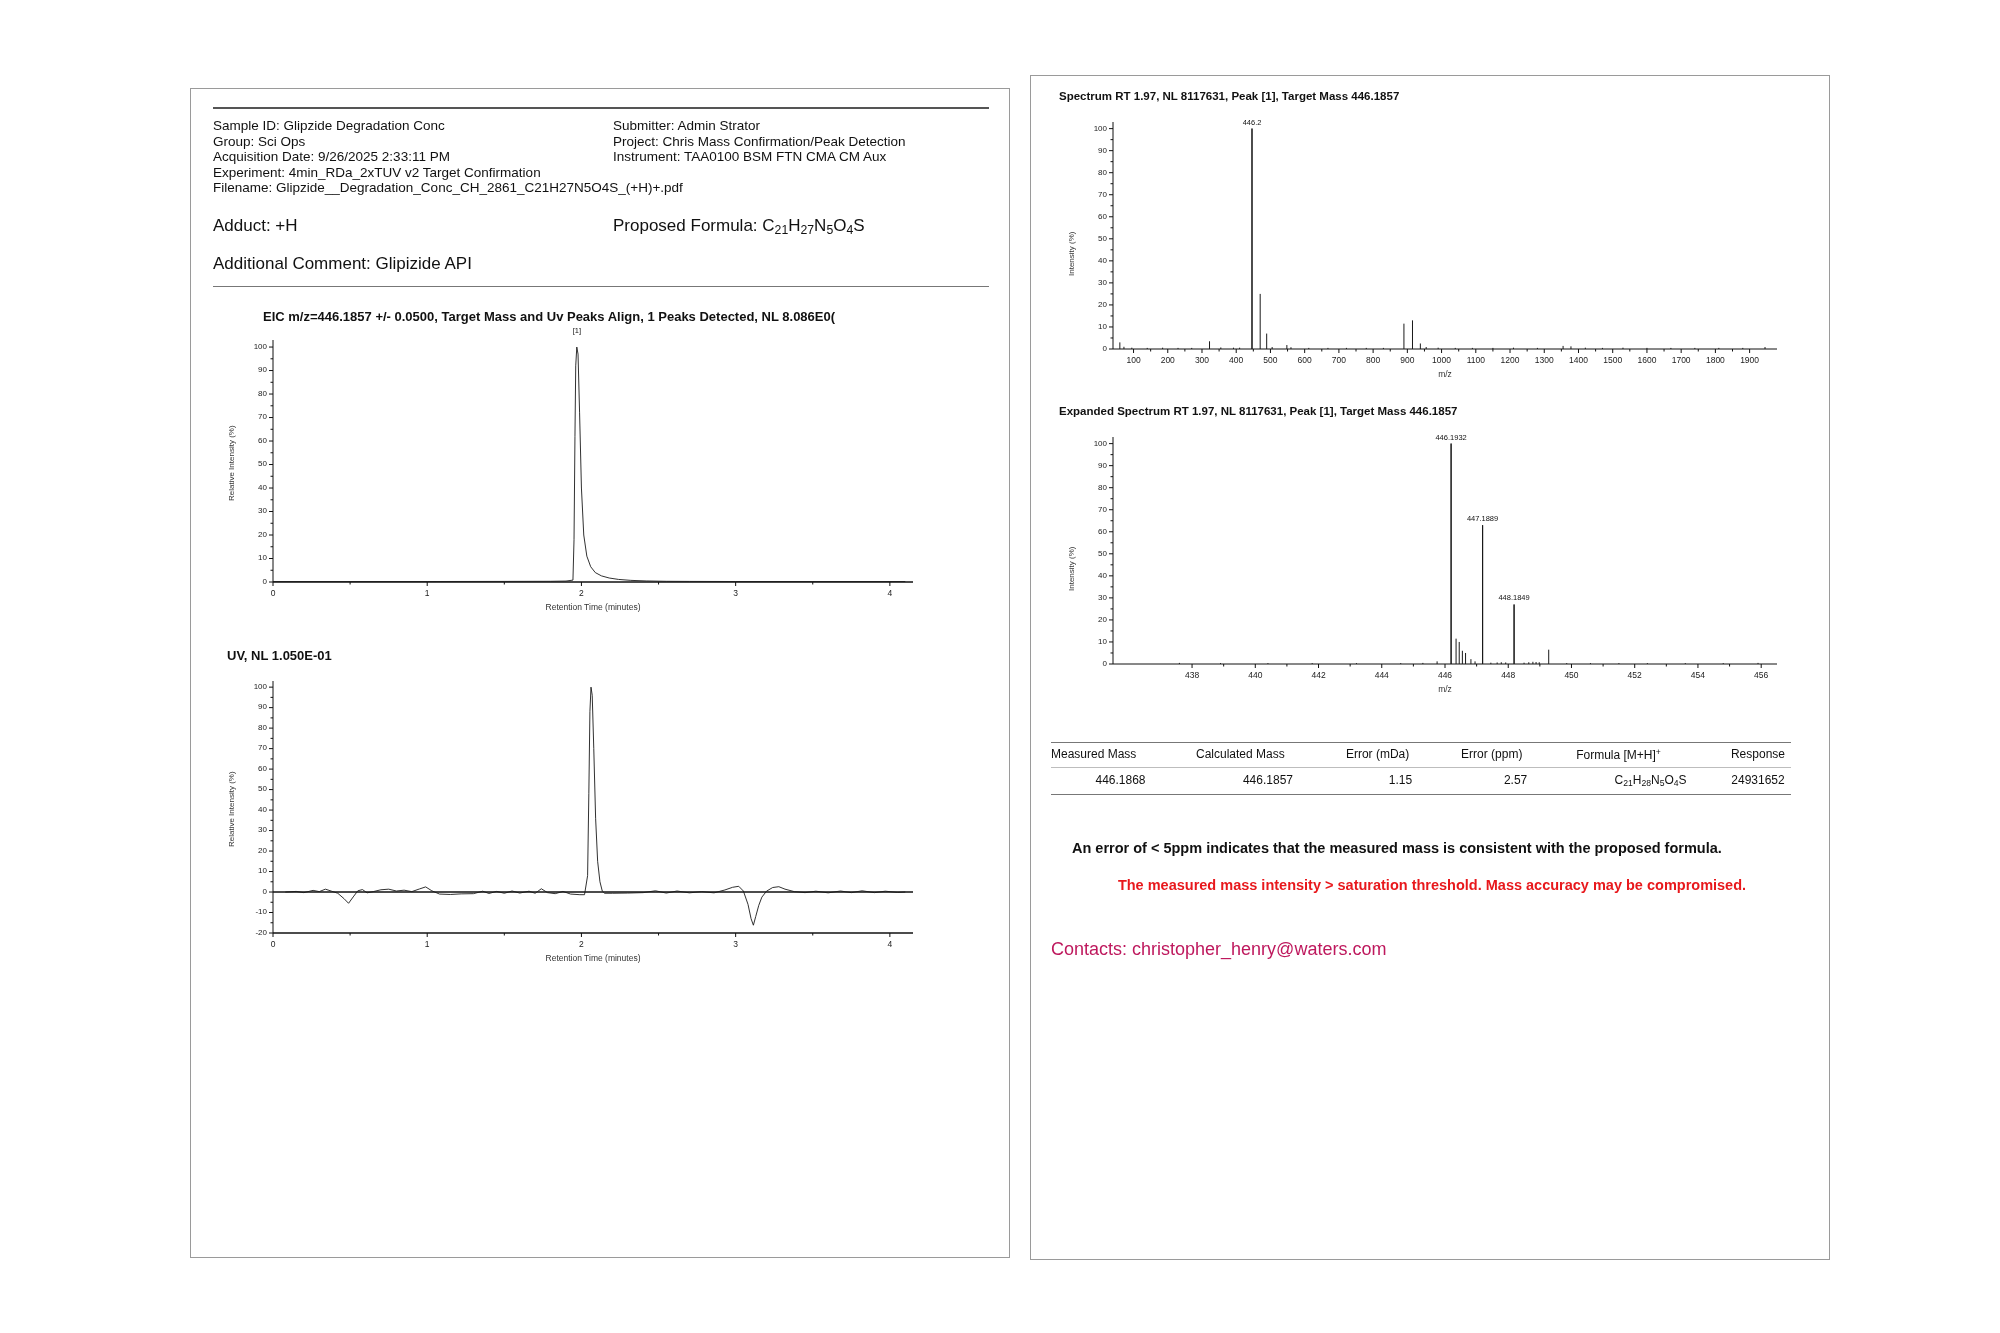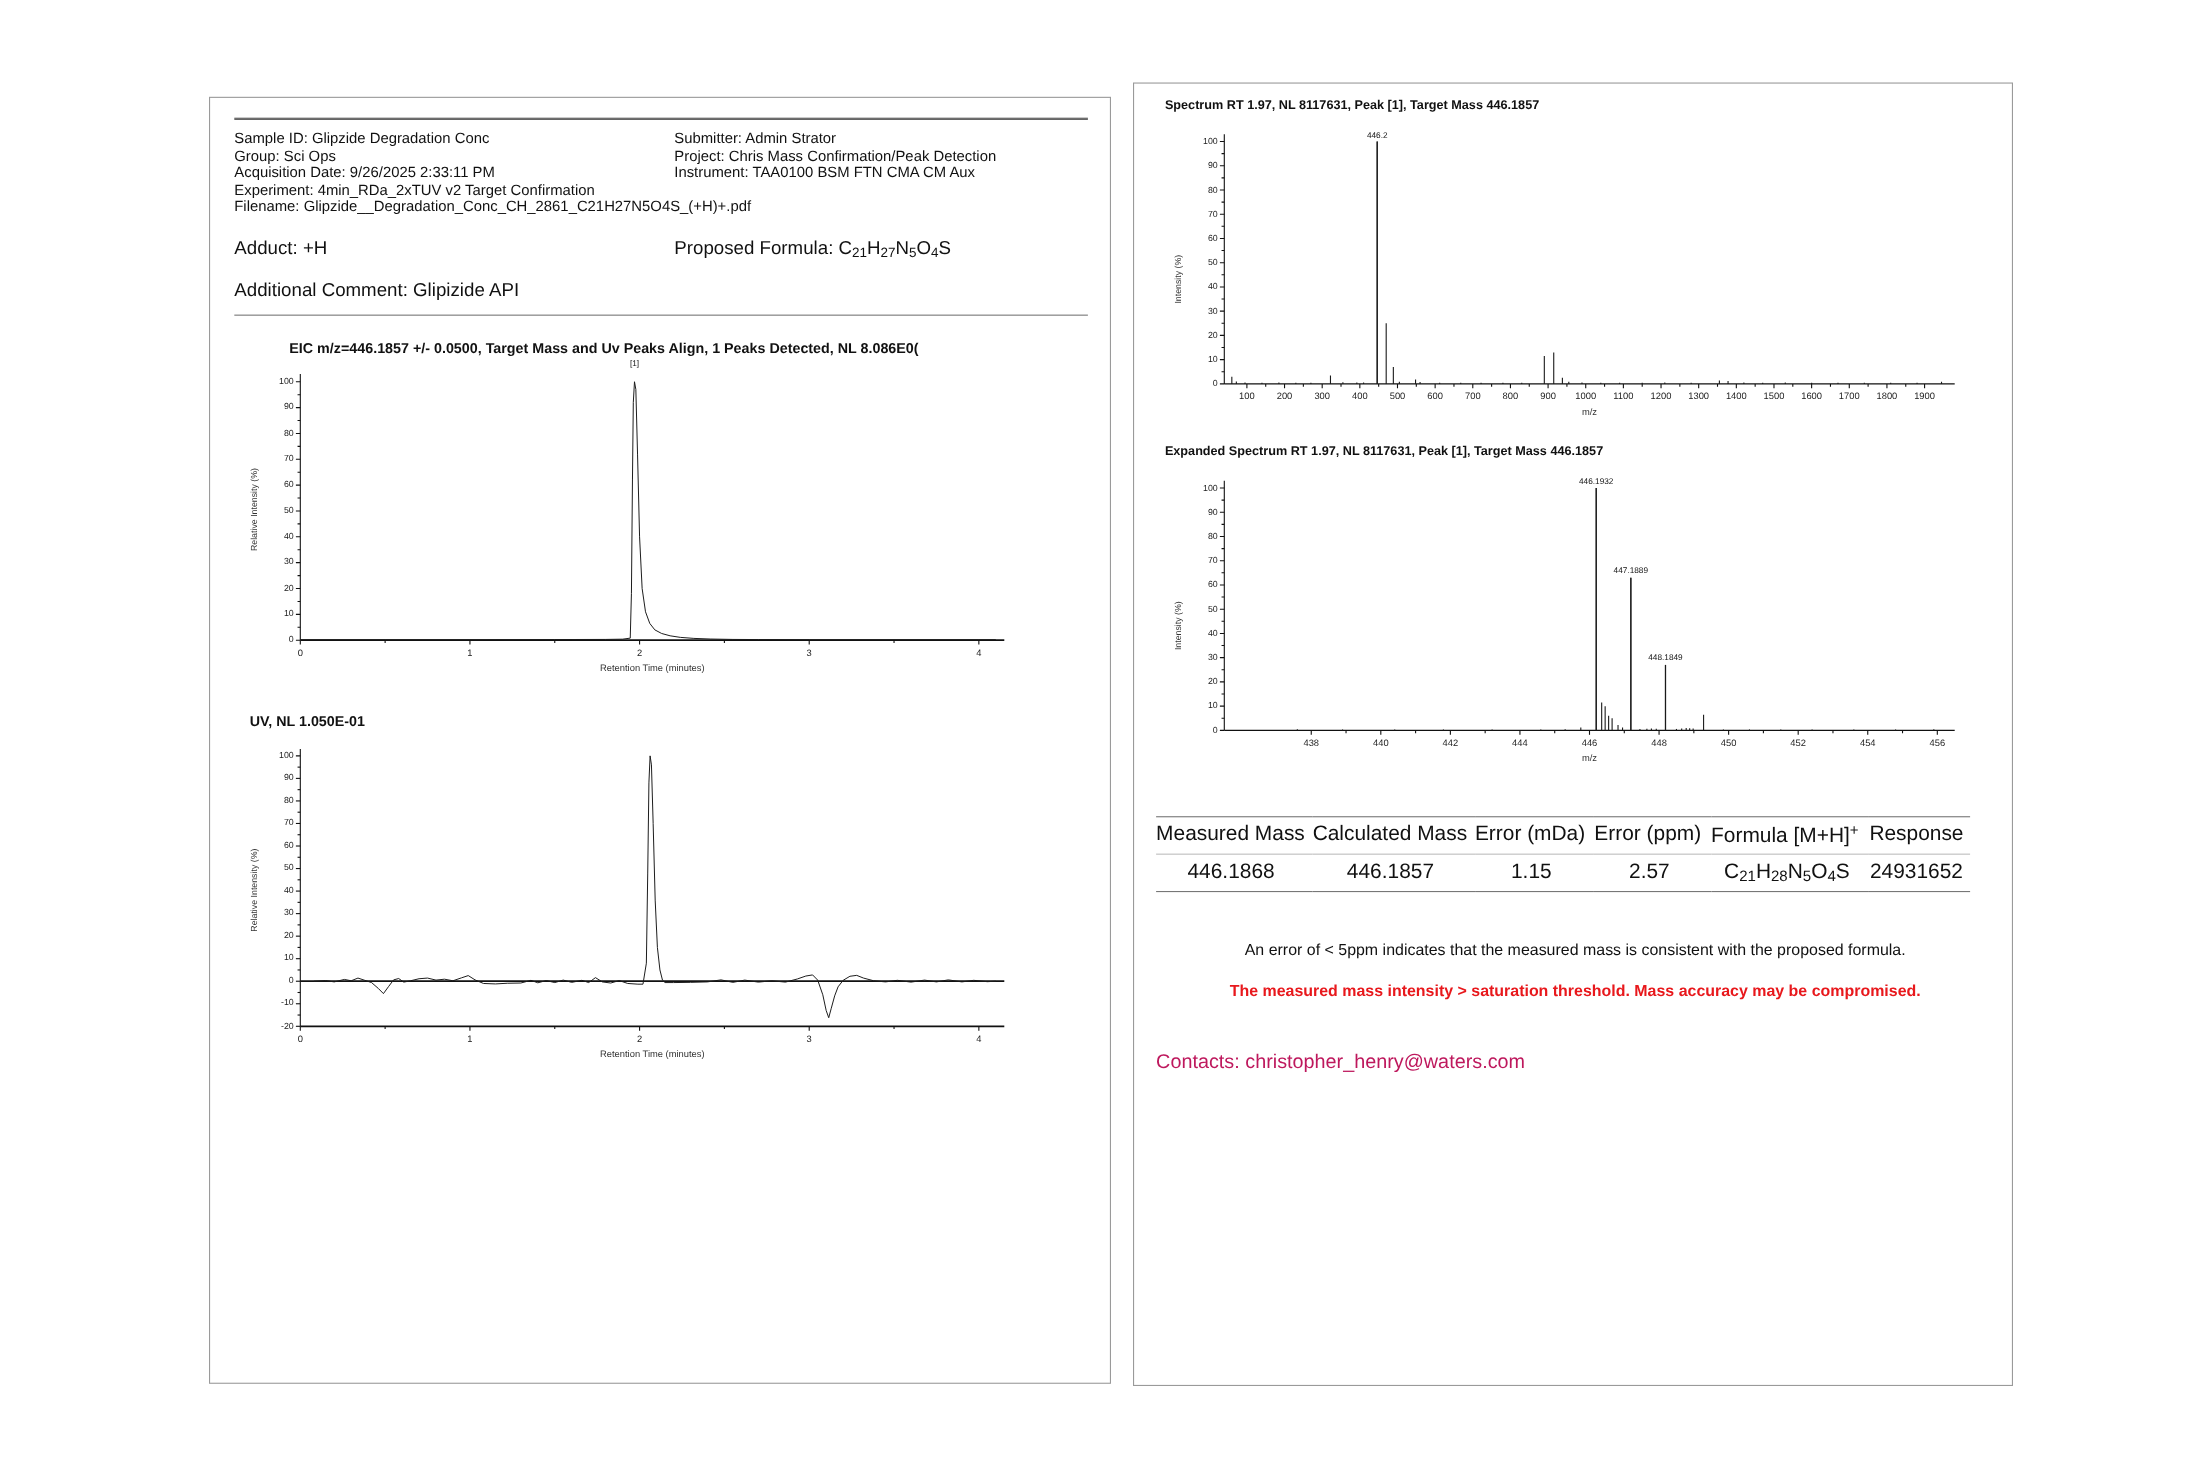--- a/index.html
+++ b/index.html
@@ -131,43 +131,42 @@
   .spec-title {
     font-size: 11.5px;
     font-weight: bold;
     color: #111;
     white-space: nowrap;
   }
 
   table.results {
     border-collapse: collapse;
     width: 740px;
-    font-size: 19px;
+    font-size: 12px;
     color: #111;
   }
   table.results thead th {
     font-weight: normal;
     text-align: left;
     padding: 4px 6px 5px 0;
     border-top: 1px solid #777;
     border-bottom: 1px solid #bdbdbd;
     white-space: nowrap;
   }
   table.results tbody td {
     padding: 5px 6px 6px 0;
     border-bottom: 1px solid #777;
     white-space: nowrap;
     text-align: center;
   }
 
   .note-bold {
     font-size: 14.5px;
-    font-weight: normal;
-    color: #111;
-    text-align: center;
+    font-weight: bold;
+    color: #111;
     line-height: 19px;
     width: 720px;
     margin: 0 auto;
   }
   .note-warn {
     font-size: 14.5px;
     font-weight: bold;
     text-align: center;
     line-height: 19px;
     width: 700px;

